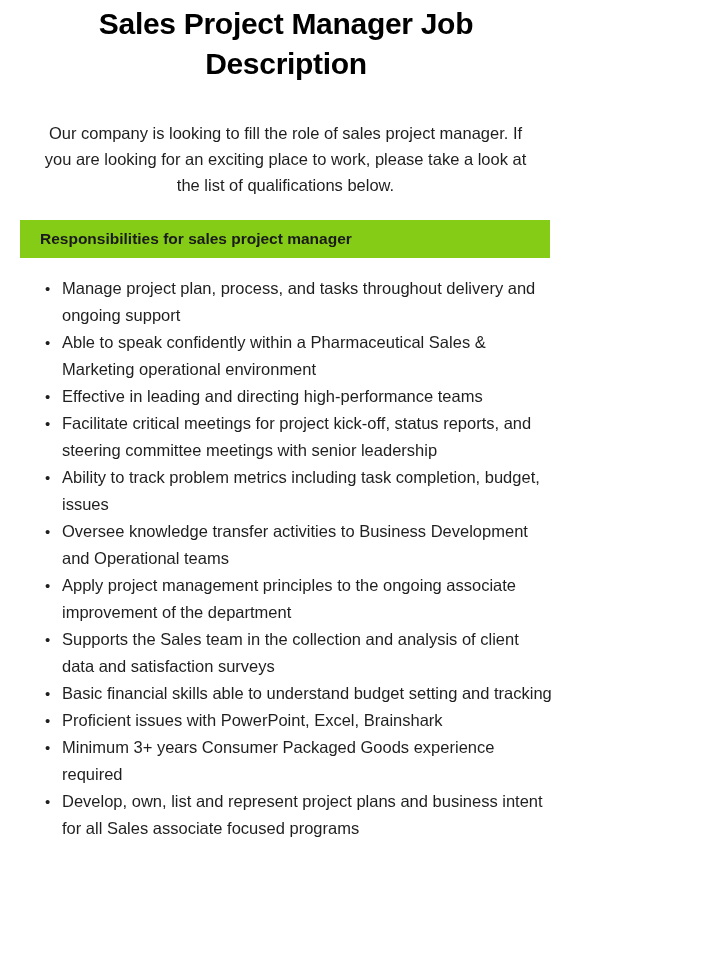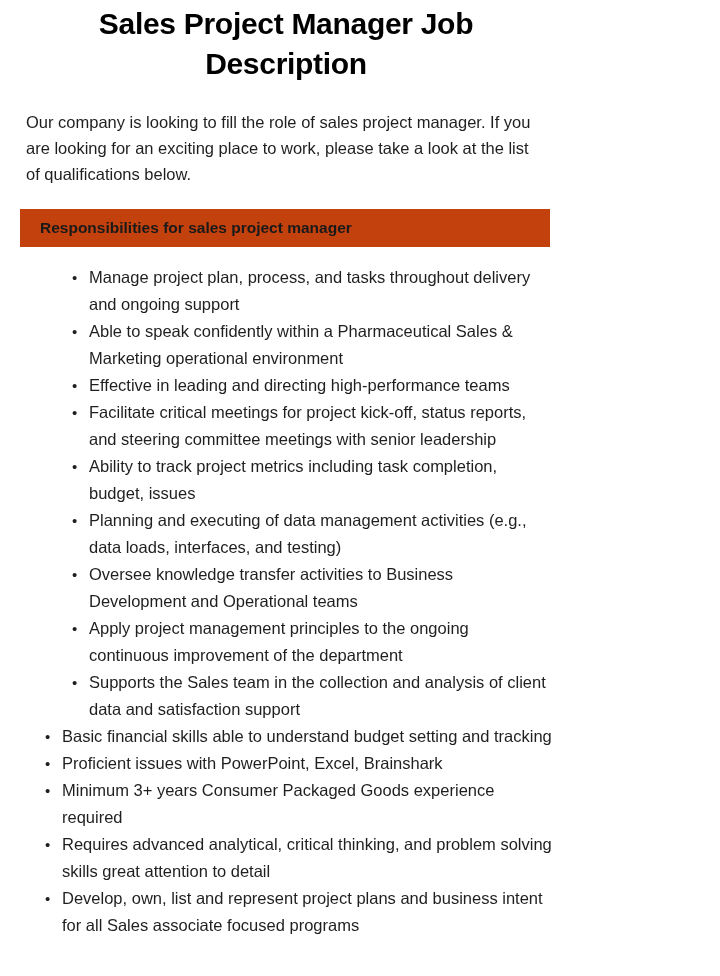--- a/index.html
+++ b/index.html
@@ -28,34 +28,35 @@
     font-weight: bold;
     text-align: center;
     letter-spacing: -0.3px;
     color: #000000;
     margin: 0;
     padding: 4px 20px 0 20px;
     line-height: 40px;
   }
 
   .intro {
-    margin: 5px;
+    margin: 16px;
     padding: 20px 22px 0 21px;
     font-size: 16.5px;
     line-height: 26px;
     color: #1f1f1f;
+    text-align: center;
   }
 
   .section {
     margin: 0;
     padding: 0;
   }
 
   .section-header {
-    background: #c2410c;
+    background: #84cc16;
     margin: 22px 22px 0 20px;
     padding: 9px 0 9px 20px;
     font-size: 15.5px;
     font-weight: bold;
     color: #1a1a1a;
     line-height: 20px;
     box-sizing: border-box;
   }
 
   .section-list {
@@ -78,21 +79,20 @@
     position: absolute;
     left: 0;
     top: 0;
     font-size: 15px;
     line-height: 27px;
     color: #1f1f1f;
   }
 
   .resp-list {
     padding-top: 17px;
-    margin-left: 27px;
   }
 
   .qual-list {
     padding-top: 0;
   }
 </style>
 </head>
 <body>
 
 <div class="page">
@@ -101,31 +101,29 @@
 
   <p class="intro">Our company is looking to fill the role of sales project manager. If you are looking for an exciting place to work, please take a look at the list of qualifications below.</p>
 
   <section class="section">
     <div class="section-header">Responsibilities for sales project manager</div>
     <ul class="section-list resp-list">
         <li>Manage project plan, process, and tasks throughout delivery and ongoing support</li>
         <li>Able to speak confidently within a Pharmaceutical Sales &amp; Marketing operational environment</li>
         <li>Effective in leading and directing high-performance teams</li>
         <li>Facilitate critical meetings for project kick-off, status reports, and steering committee meetings with senior leadership</li>
-        <li>Ability to track project metrics including task completion, budget, issues</li>
-        <li>Planning and executing of data management activities (e.g., data loads, interfaces, and testing)</li>
+        <li>Ability to track problem metrics including task completion, budget, issues</li>
         <li>Oversee knowledge transfer activities to Business Development and Operational teams</li>
-        <li>Apply project management principles to the ongoing continuous improvement of the department</li>
-        <li>Supports the Sales team in the collection and analysis of client data and satisfaction support</li>
+        <li>Apply project management principles to the ongoing associate improvement of the department</li>
+        <li>Supports the Sales team in the collection and analysis of client data and satisfaction surveys</li>
       </ul>
   </section>
 
   <section class="section">
     <ul class="section-list qual-list">
         <li>Basic financial skills able to understand budget setting and tracking</li>
         <li>Proficient issues with PowerPoint, Excel, Brainshark</li>
         <li>Minimum 3+ years Consumer Packaged Goods experience required</li>
-        <li>Requires advanced analytical, critical thinking, and problem solving skills great attention to detail</li>
         <li>Develop, own, list and represent project plans and business intent for all Sales associate focused programs</li>
       </ul>
   </section>
 
 </div>
 
 </body></html>

